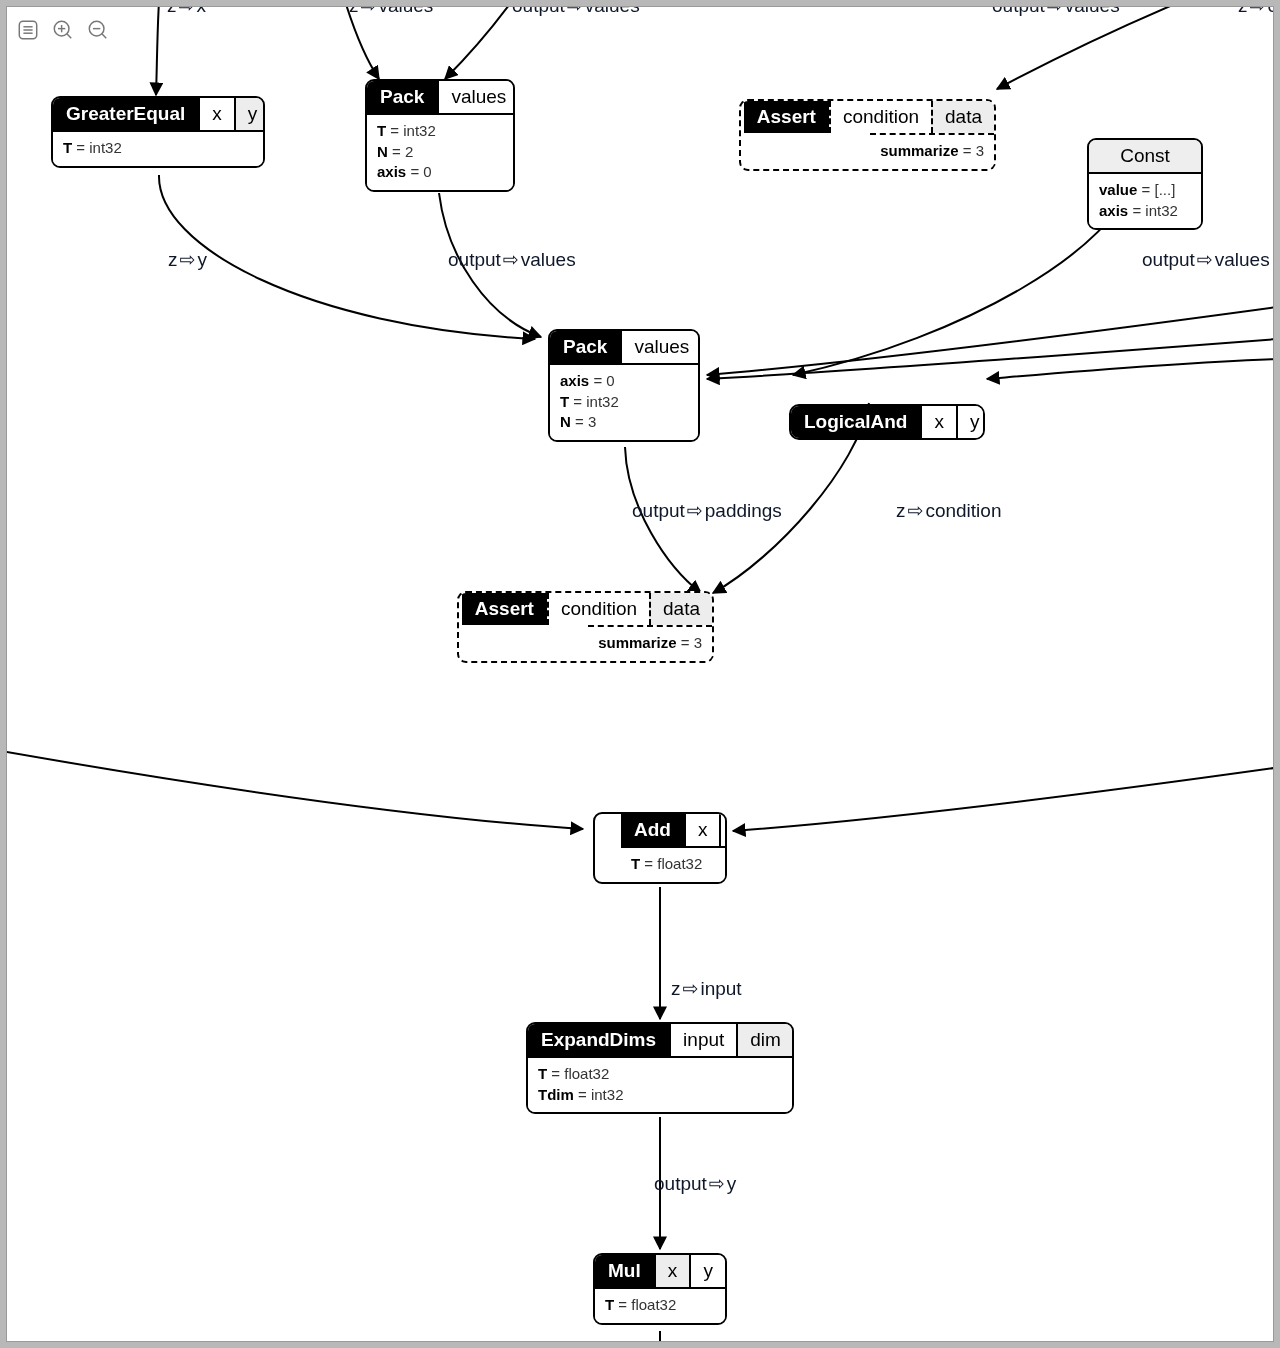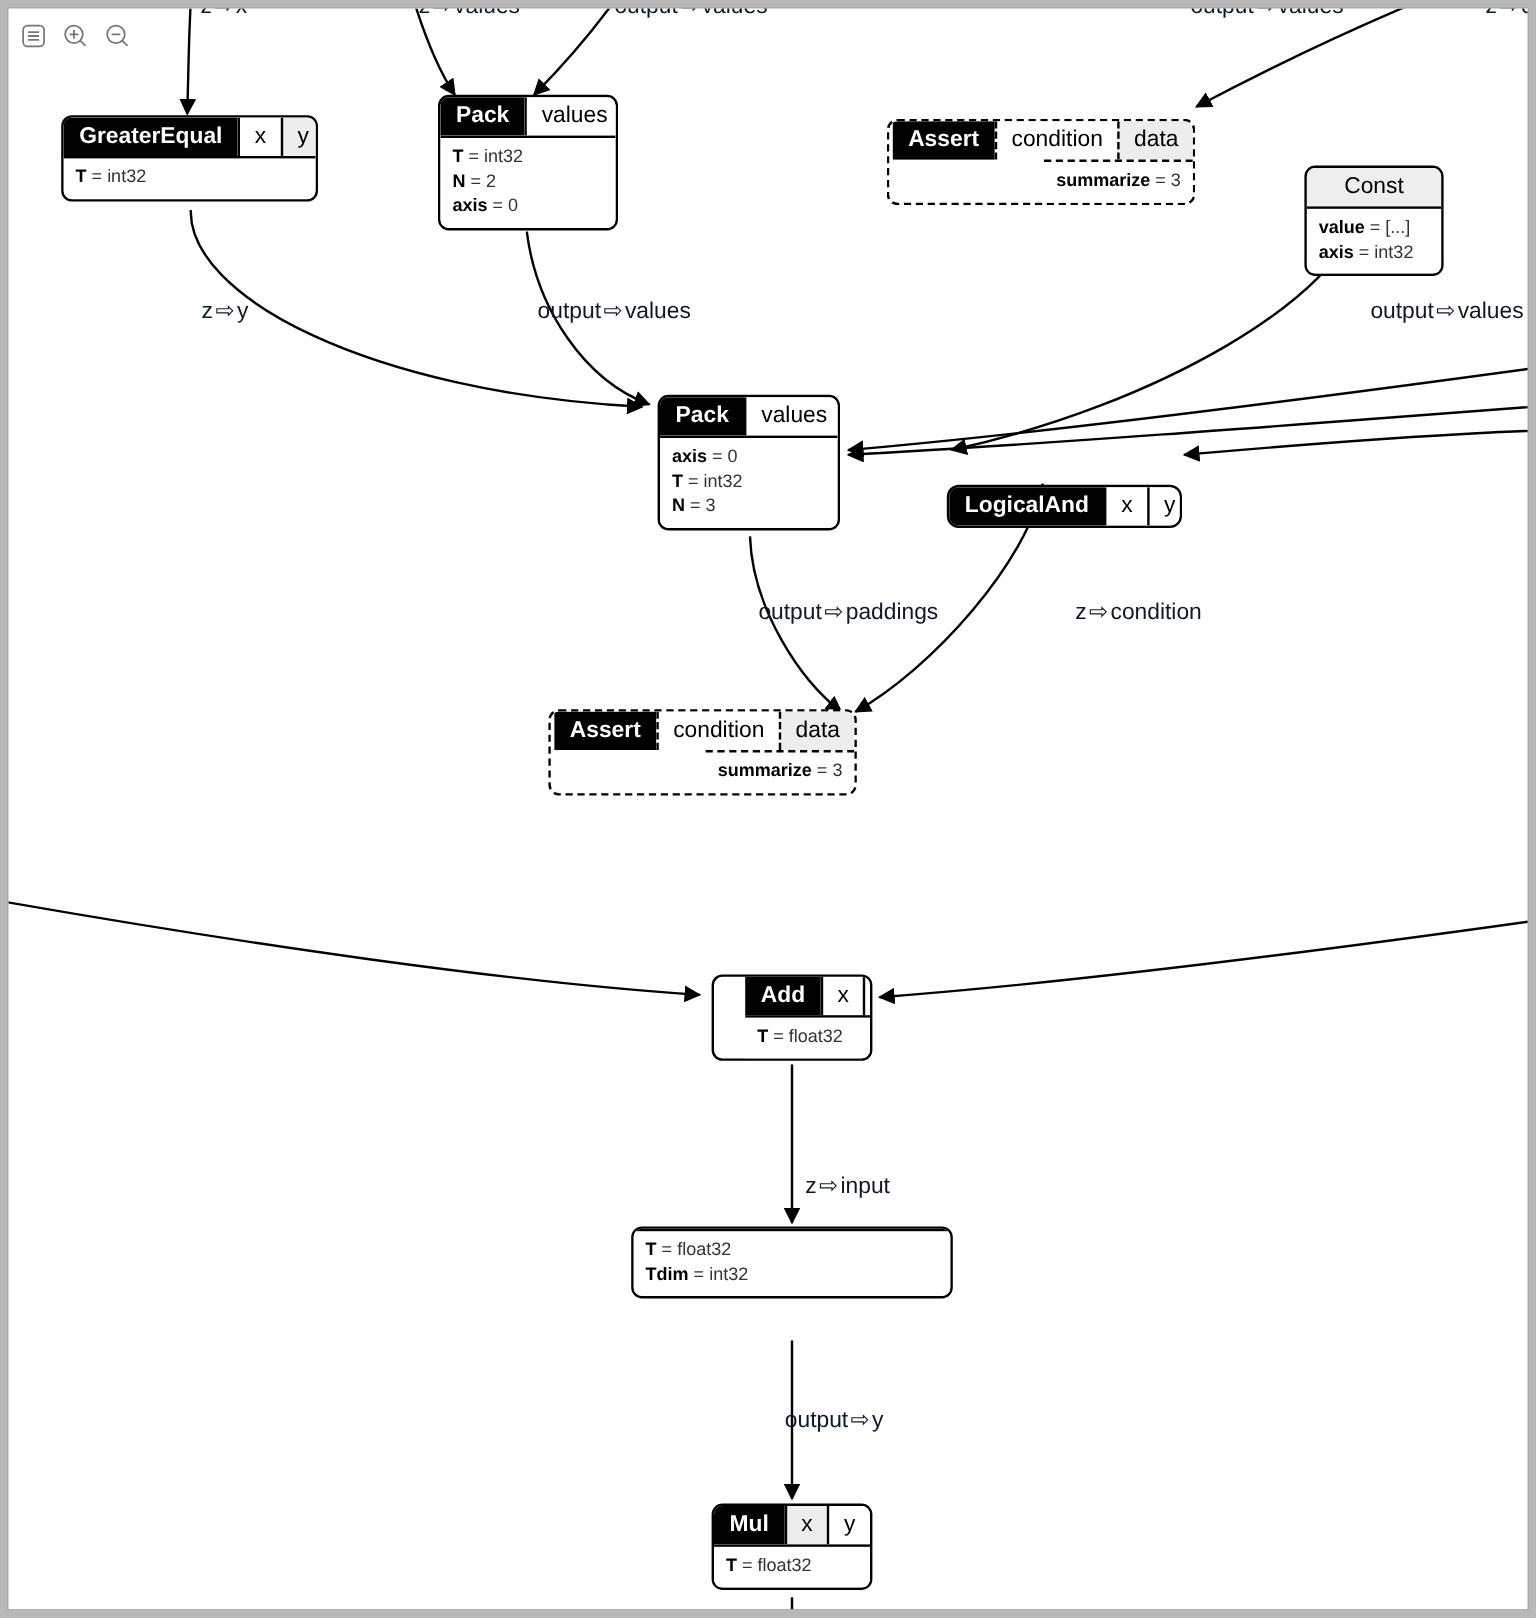--- a/index.html
+++ b/index.html
@@ -335,20 +335,25 @@
         <div class="port" style="flex:1;">x</div>
         <div class="port" style="flex:1;">y</div>
       </div>
       <div class="node-body">
         <div><span class="k">T</span>
           <span class="v">= float32</span></div>
       </div>
     </div>
 
     <div class="node" style="left:519px; top:1015px; width:268px;">
+      <div class="node-head">
+        <div class="node-title">ExpandDims</div>
+        <div class="port" style="flex:1;">input</div>
+        <div class="port hl">dim</div>
+      </div>
       <div class="node-body">
         <div><span class="k">T</span>
           <span class="v">= float32</span></div>
         <div><span class="k">Tdim</span>
           <span class="v">= int32</span></div>
       </div>
     </div>
 
     <div class="node" style="left:586px; top:1246px; width:134px;">
       <div class="node-head">

